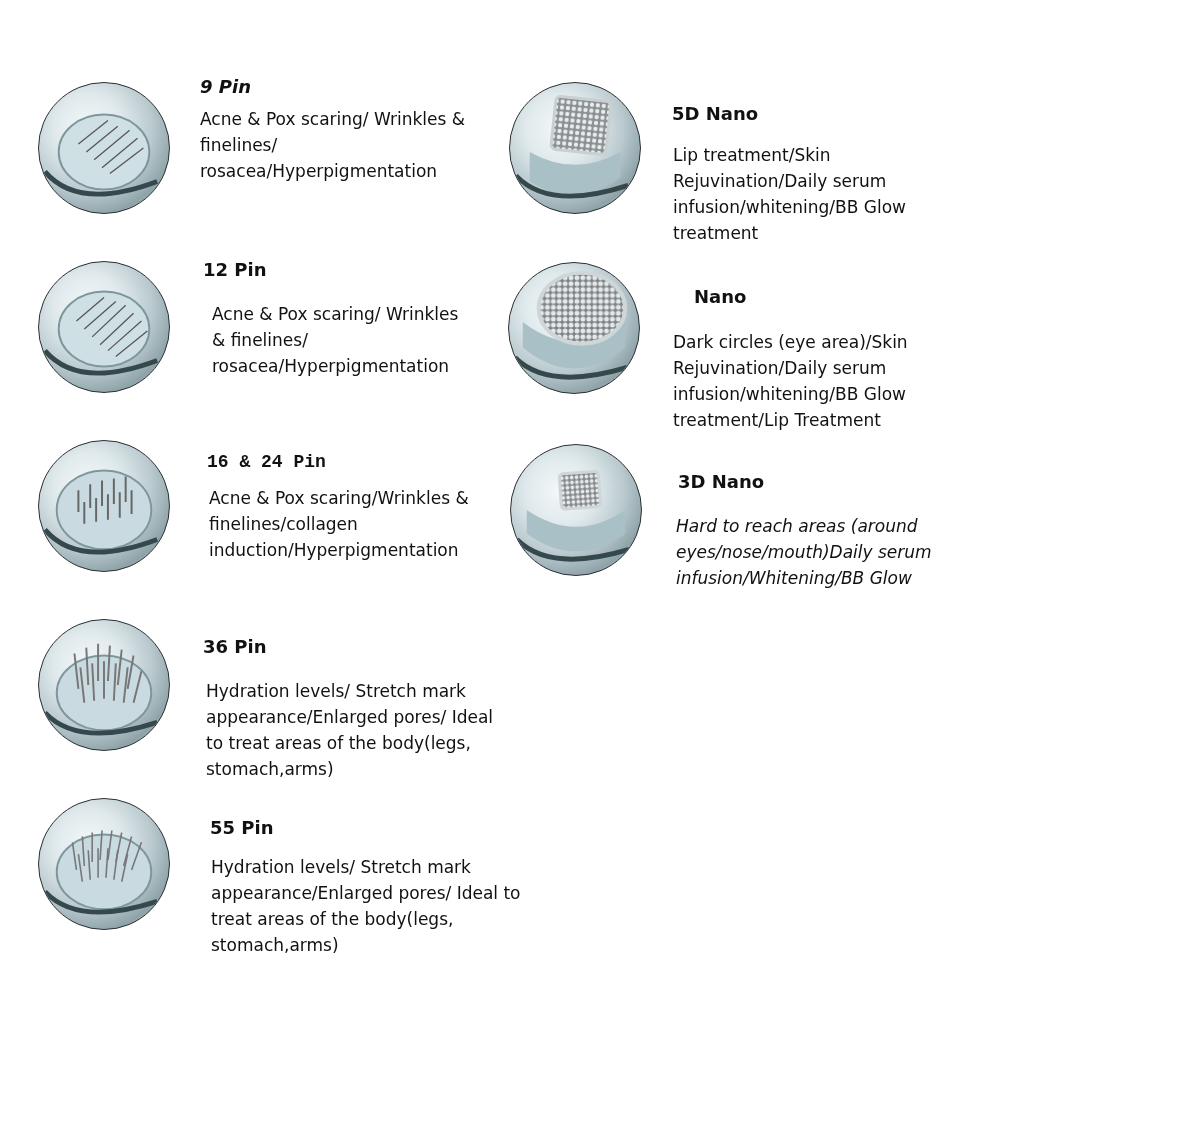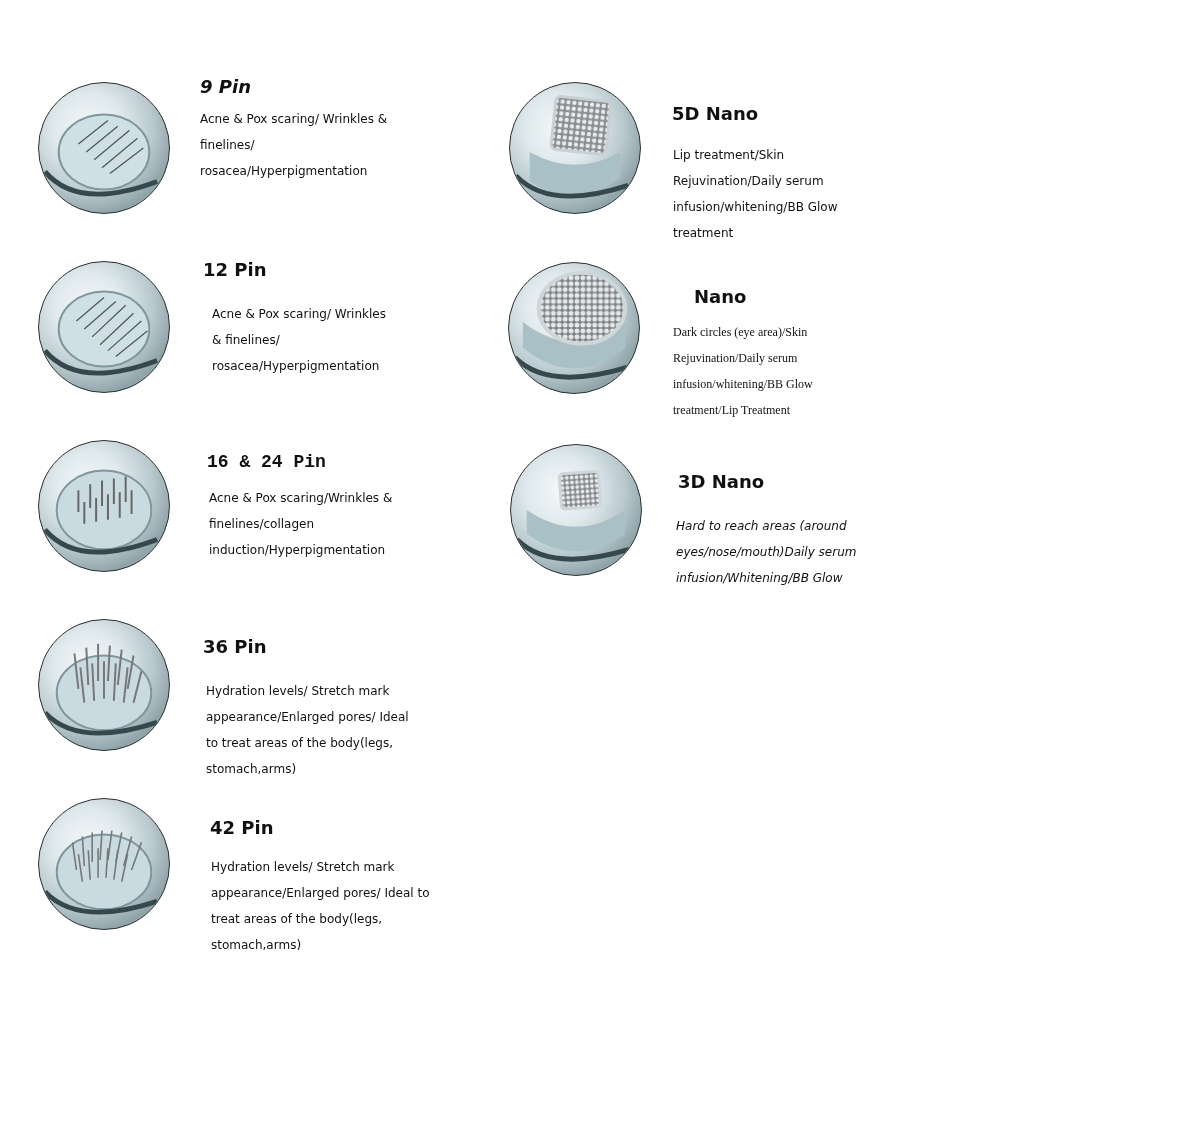--- a/index.html
+++ b/index.html
@@ -3,21 +3,21 @@
 <meta charset="utf-8">
 <style>
   html, body { margin:0; padding:0; background:#ffffff; }
   body { width:1196px; height:1132px; position:relative; overflow:hidden;
          font-family:"DejaVu Sans", "Liberation Sans", sans-serif; color:#111; }
   .cart { position:absolute; width:132px; height:132px; border-radius:50%;
           border:1.5px solid #2a2f33; box-sizing:border-box; overflow:hidden;
           background: radial-gradient(circle at 38% 35%, #f4f8f9 0%, #dfe9ec 30%, #b9c9ce 55%, #8ea3a8 75%, #e8eef0 100%); }
   .cart svg { position:absolute; left:0; top:0; width:100%; height:100%; }
   .title { position:absolute; font-weight:bold; font-size:18px; white-space:nowrap; }
-  .desc { position:absolute; font-size:12px; line-height:26px; white-space:pre-line; }
+  .desc { position:absolute; font-size:17px; line-height:26px; white-space:pre-line; }
 </style>
 </head>
 <body>
 
 <div class="cart" style="left:38px;top:82px;">
   <svg viewBox="0 0 132 132">
       <ellipse cx="66" cy="70" rx="46" ry="38" fill="#cfe0e4" stroke="#7e979c" stroke-width="2"></ellipse>
   <g stroke="#555" stroke-width="1.3">
         <line x1="40" y1="62" x2="70" y2="38"></line>
         <line x1="48" y1="70" x2="80" y2="44"></line>
@@ -116,21 +116,21 @@
         <line x1="40" y1="56" x2="44" y2="84"></line>
         <line x1="50" y1="52" x2="52" y2="82"></line>
         <line x1="60" y1="50" x2="60" y2="80"></line>
         <line x1="70" y1="50" x2="68" y2="80"></line>
         <line x1="80" y1="52" x2="76" y2="82"></line>
         <line x1="90" y1="56" x2="84" y2="84"></line>
       </g>
   <path d="M6 94 Q40 130 120 104" stroke="#35484c" stroke-width="5" fill="none"></path>
     </svg>
 </div>
-<div class="title" style="left:210px;top:817px;">42 Pin</div>
+<div class="title" style="left:210px;top:817px;">55 Pin</div>
 <div class="desc" style="left:211px;top:854px;">Hydration levels/ Stretch mark
 appearance/Enlarged pores/ Ideal to
 treat areas of the body(legs,
 stomach,arms)</div>
 
 <div class="cart" style="left:509px;top:82px;">
   <svg viewBox="0 0 132 132">
     <defs>
         <pattern id="dots1" width="6" height="6" patternUnits="userSpaceOnUse">
           <rect width="6" height="6" fill="#8a8f92"></rect>
@@ -155,21 +155,21 @@
           <rect width="6" height="6" fill="#7d8285"></rect>
           <circle cx="3" cy="3" r="2.5" fill="#e4e8ea"></circle>
         </pattern>
       </defs>
     <path d="M14 86 Q66 128 118 86 L118 60 Q66 100 14 60 Z" fill="#a9c1c6"></path>
     <ellipse cx="74" cy="46" rx="44" ry="36" fill="url(#dots2)" stroke="#cfd6d8" stroke-width="4"></ellipse>
     <path d="M6 96 Q40 130 120 106" stroke="#35484c" stroke-width="5" fill="none"></path>
     </svg>
 </div>
 <div class="title" style="left:678px;top:286px;margin-left:16px;">Nano</div>
-<div class="desc" style="left:673px;top:319px;font-family:Liberation Serif, serif;">Dark circles (eye area)/Skin
+<div class="desc" style="left:673px;top:329px;">Dark circles (eye area)/Skin
 Rejuvination/Daily serum
 infusion/whitening/BB Glow
 treatment/Lip Treatment</div>
 
 <div class="cart" style="left:510px;top:444px;">
   <svg viewBox="0 0 132 132">
     <defs>
         <pattern id="dots3" width="5" height="5" patternUnits="userSpaceOnUse">
           <rect width="5" height="5" fill="#85898c"></rect>
           <circle cx="2.5" cy="2.5" r="1.9" fill="#e6eaec"></circle>

